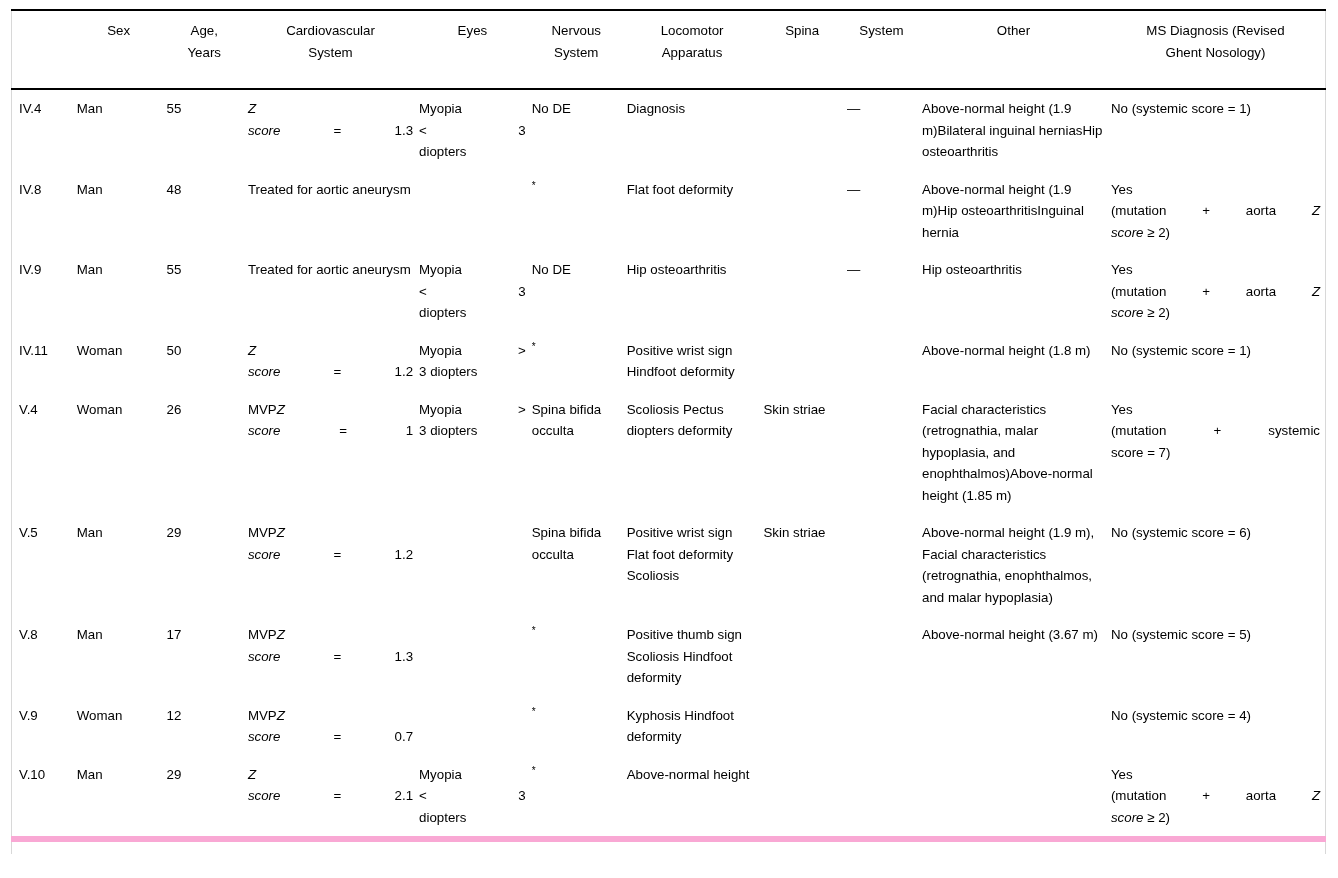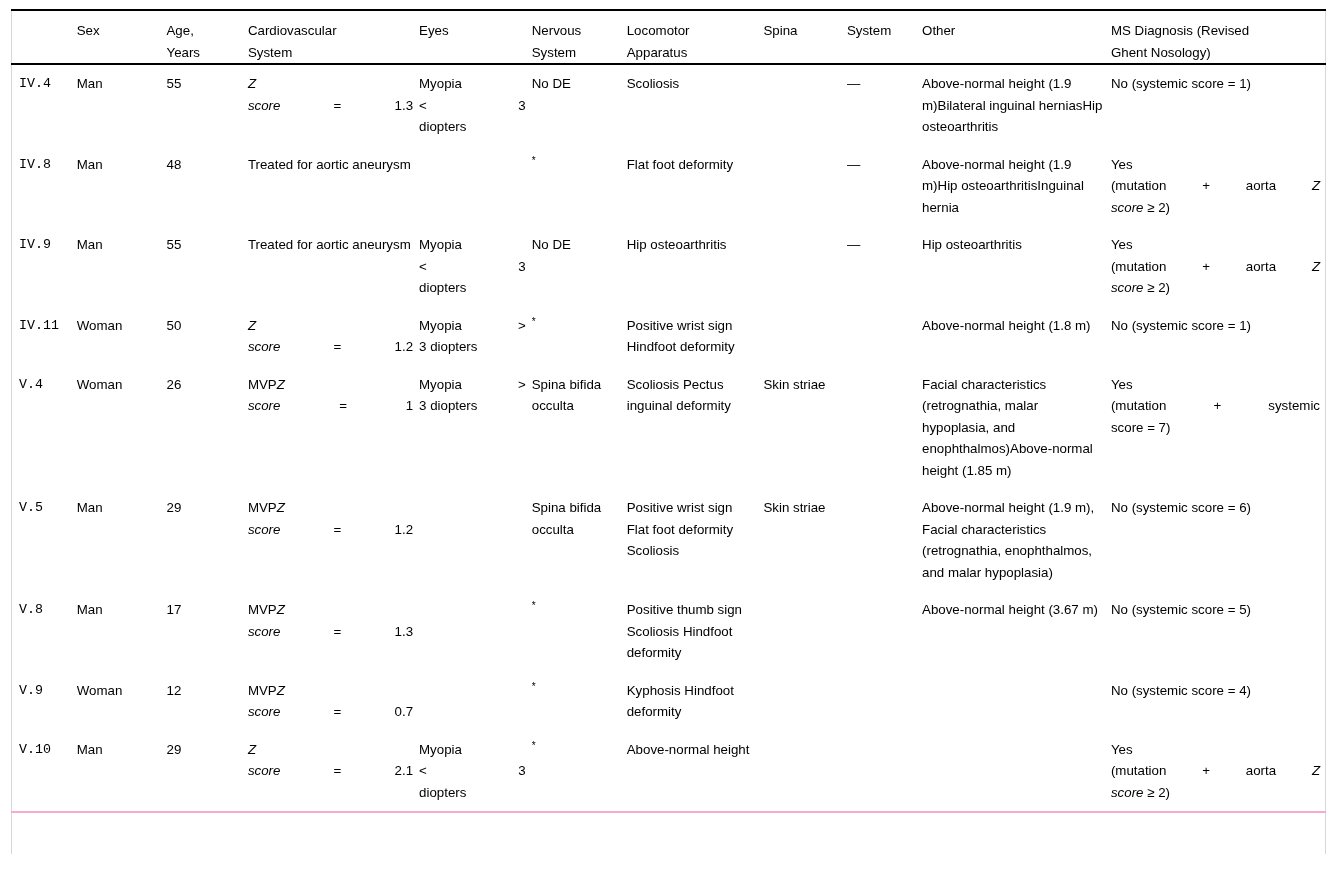--- a/index.html
+++ b/index.html
@@ -33,28 +33,28 @@
     font-size: 13.3px;
     line-height: 21.5px;
   }
 
   table.clinical thead tr {
     border-top: 2px solid #000;
     border-bottom: 2px solid #000;
   }
 
   table.clinical tbody tr:last-child td {
-    border-bottom: 2px solid #f9a8d4;
+    border-bottom: 6px solid #f9a8d4;
   }
 
   table.clinical th {
     font-weight: normal;
-    text-align: left;
+    text-align: center;
     vertical-align: top;
-    padding: 9px 6px 0 0;
+    padding: 9px 6px 25px 0;
   }
 
   table.clinical td {
     text-align: left;
     vertical-align: top;
     padding: 8px 6px 8px 0;
   }
 
   
   .left-rule {
@@ -68,21 +68,21 @@
   .right-rule {
     position: absolute;
     left: 1325px;
     top: 9px;
     width: 1px;
     height: 845px;
     background: #d8d8d8;
   }
 
   
-  .c-id     { width: 63px;  padding-left: 8px !important; font-family: Liberation Mono, monospace; }
+  .c-id     { width: 63px;  padding-left: 8px !important; }
   .c-sex    { width: 86px; }
   .c-age    { width: 78px; }
   .c-cardio { width: 164px; }
   .c-eyes   { width: 108px; }
   .c-nerv   { width: 91px; }
   .c-loco   { width: 131px; }
   .c-skin   { width: 80px; }
   .c-lungs  { width: 72px; }
   .c-other  { width: 181px; }
   .c-ms     { width: 206px; }
@@ -166,21 +166,21 @@
           <td>
             <div><em class="var">Z</em></div>
             <div class="justify"><em class="var">score</em> <span>=</span> <span>1.3</span></div>
           </td>
           <td>
             <div>Myopia</div>
             <div class="justify">&lt; 3</div>
             <div>diopters</div>
           </td>
           <td>No DE</td>
-          <td>Scoliosis</td>
+          <td>Diagnosis</td>
           <td></td>
           <td class="dash">—</td>
           <td>Above-normal height (1.9 m)Bilateral inguinal herniasHip osteoarthritis</td>
           <td>No (systemic score = 1)</td>
         </tr>
         <tr>
           <td class="c-id">IV.8</td>
           <td>Man</td>
           <td>48</td>
           <td>Treated for aortic aneurysm</td>
@@ -242,21 +242,21 @@
           <td>26</td>
           <td>
             <div><span>MVP</span><em class="var">Z</em></div>
             <div class="justify"><em class="var">score</em> <span>=</span> <span>1</span></div>
           </td>
           <td>
             <div class="justify">Myopia &gt;</div>
             <div>3 diopters</div>
           </td>
           <td>Spina bifida occulta</td>
-          <td>Scoliosis Pectus inguinal deformity</td>
+          <td>Scoliosis Pectus diopters deformity</td>
           <td>Skin striae</td>
           <td class="dash"></td>
           <td>Facial characteristics (retrognathia, malar hypoplasia, and enophthalmos)Above-normal height (1.85 m)</td>
           <td>
             <div>Yes</div>
             <div class="justify"><span>(mutation</span> <span>+</span> <span>systemic</span></div>
             <div>score = 7)</div>
           </td>
         </tr>
         <tr>

